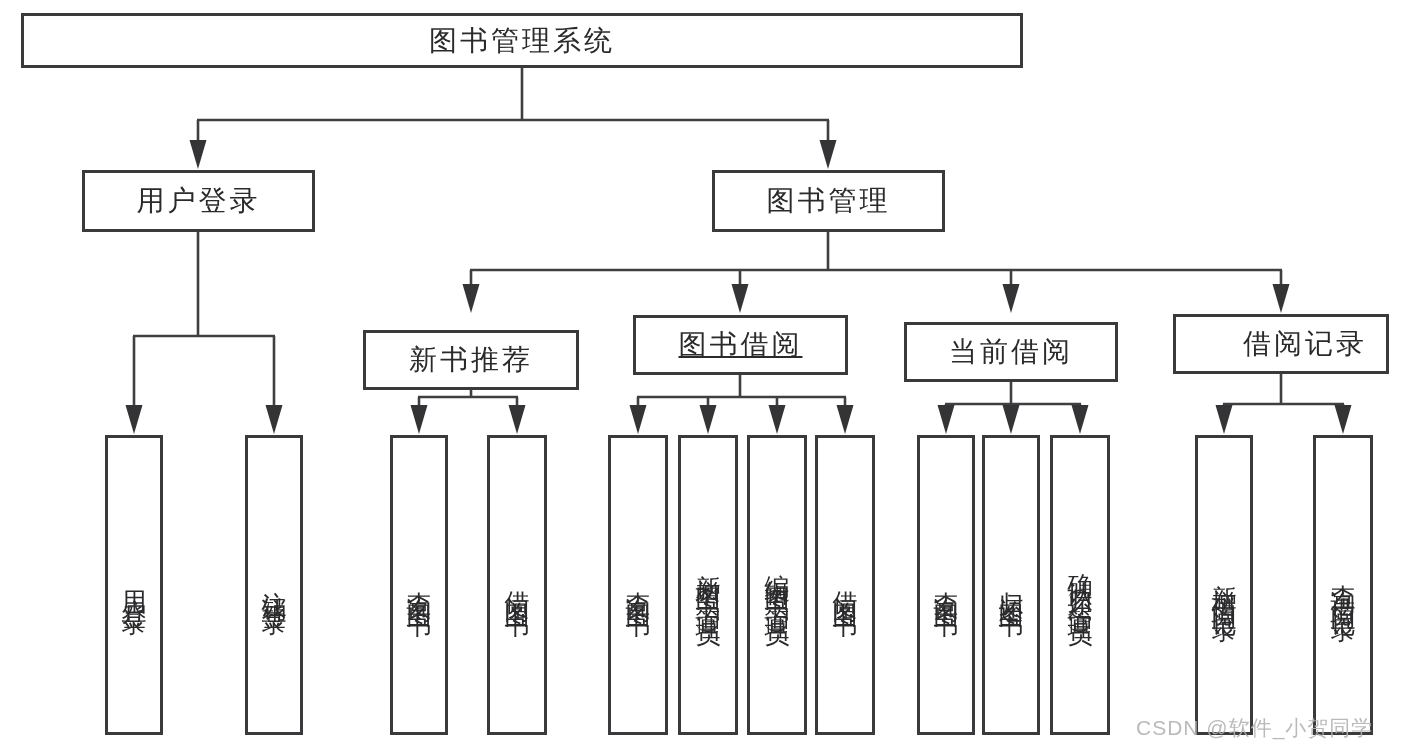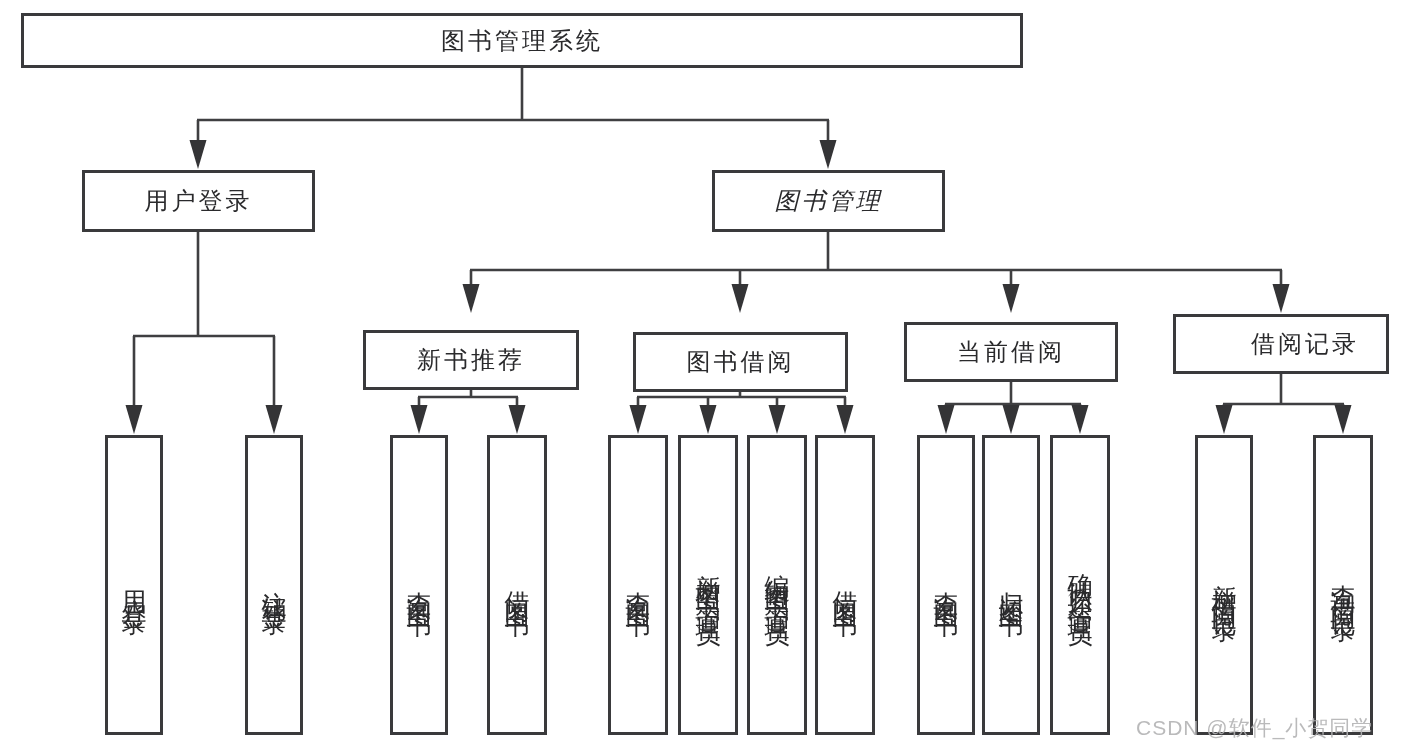--- a/index.html
+++ b/index.html
@@ -13,38 +13,38 @@
   #connectors{position:absolute;left:0;top:0;z-index:1;}
   .node{
     position:absolute;
     box-sizing:border-box;
     border:3px solid #3a3a3c;
     background:#ffffff;
     display:flex;align-items:center;justify-content:center;
     color:#2a2a2c;
     z-index:2;
   }
-  .hnode{font-size:24px;letter-spacing:3px;}
+  .hnode{font-size:28px;letter-spacing:3px;}
   .leaf{z-index:2;}
   .leaf .vtext{
     writing-mode:vertical-rl;
     text-orientation:mixed;
     font-size:25px;
     letter-spacing:7px;
     color:#2a2a2c;
     line-height:1;
   }
   
   .n-root{left:21px;top:13px;width:1002px;height:55px;}
   
   .n-user-login{left:82px;top:170px;width:233px;height:62px;}
-  .n-book-mgmt{left:712px;top:170px;width:233px;height:62px;font-style:italic;}
+  .n-book-mgmt{left:712px;top:170px;width:233px;height:62px;}
   
   .n-new-books{left:363px;top:330px;width:216px;height:60px;}
-  .n-book-borrow{left:633px;top:332px;width:215px;height:60px;}
+  .n-book-borrow{left:633px;top:315px;width:215px;height:60px;text-decoration:underline;}
   .n-current-borrow{left:904px;top:314px;width:214px;height:60px;margin-top:8px;}
   .n-borrow-records{left:1173px;top:314px;width:216px;height:60px;padding-left:48px;}
   
   .lf{top:435px;height:300px;}
   .lf-a1{left:105px;width:58px;}
   .lf-a2{left:245px;width:58px;}
   .lf-b1{left:390px;width:58px;}
   .lf-b2{left:487px;width:60px;}
   .lf-c1{left:608px;width:60px;}
   .lf-c2{left:678px;width:60px;}

